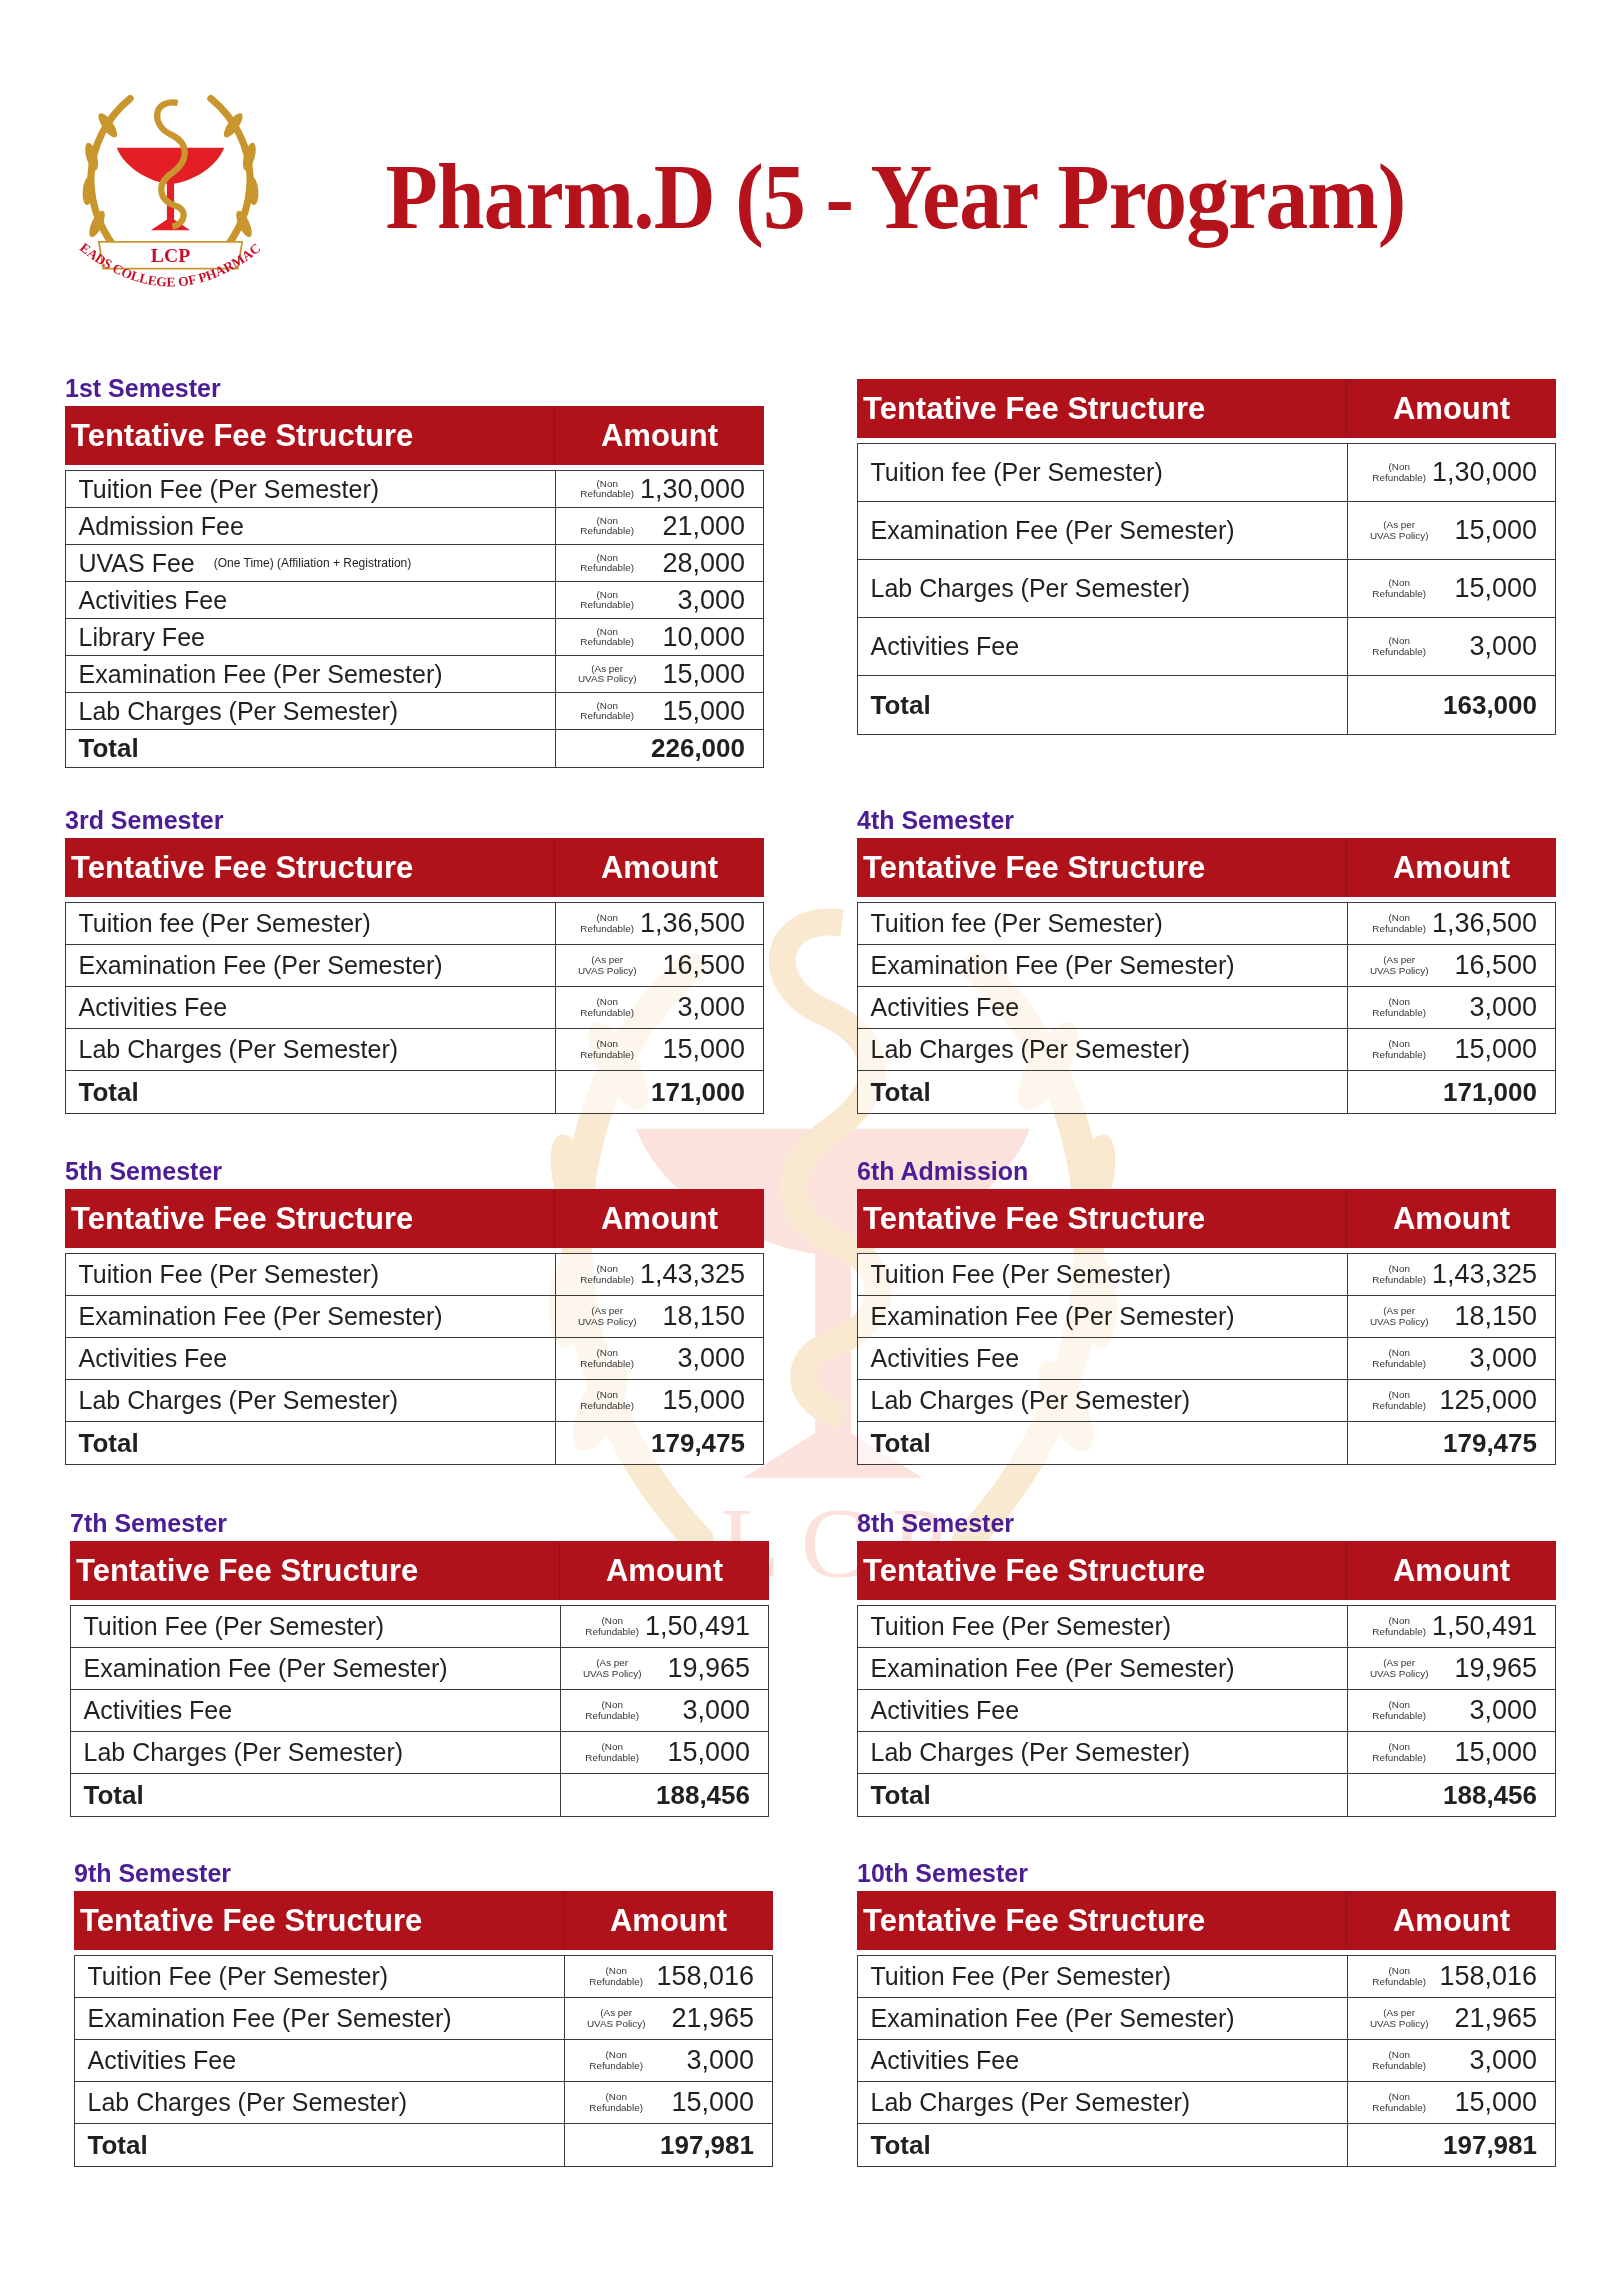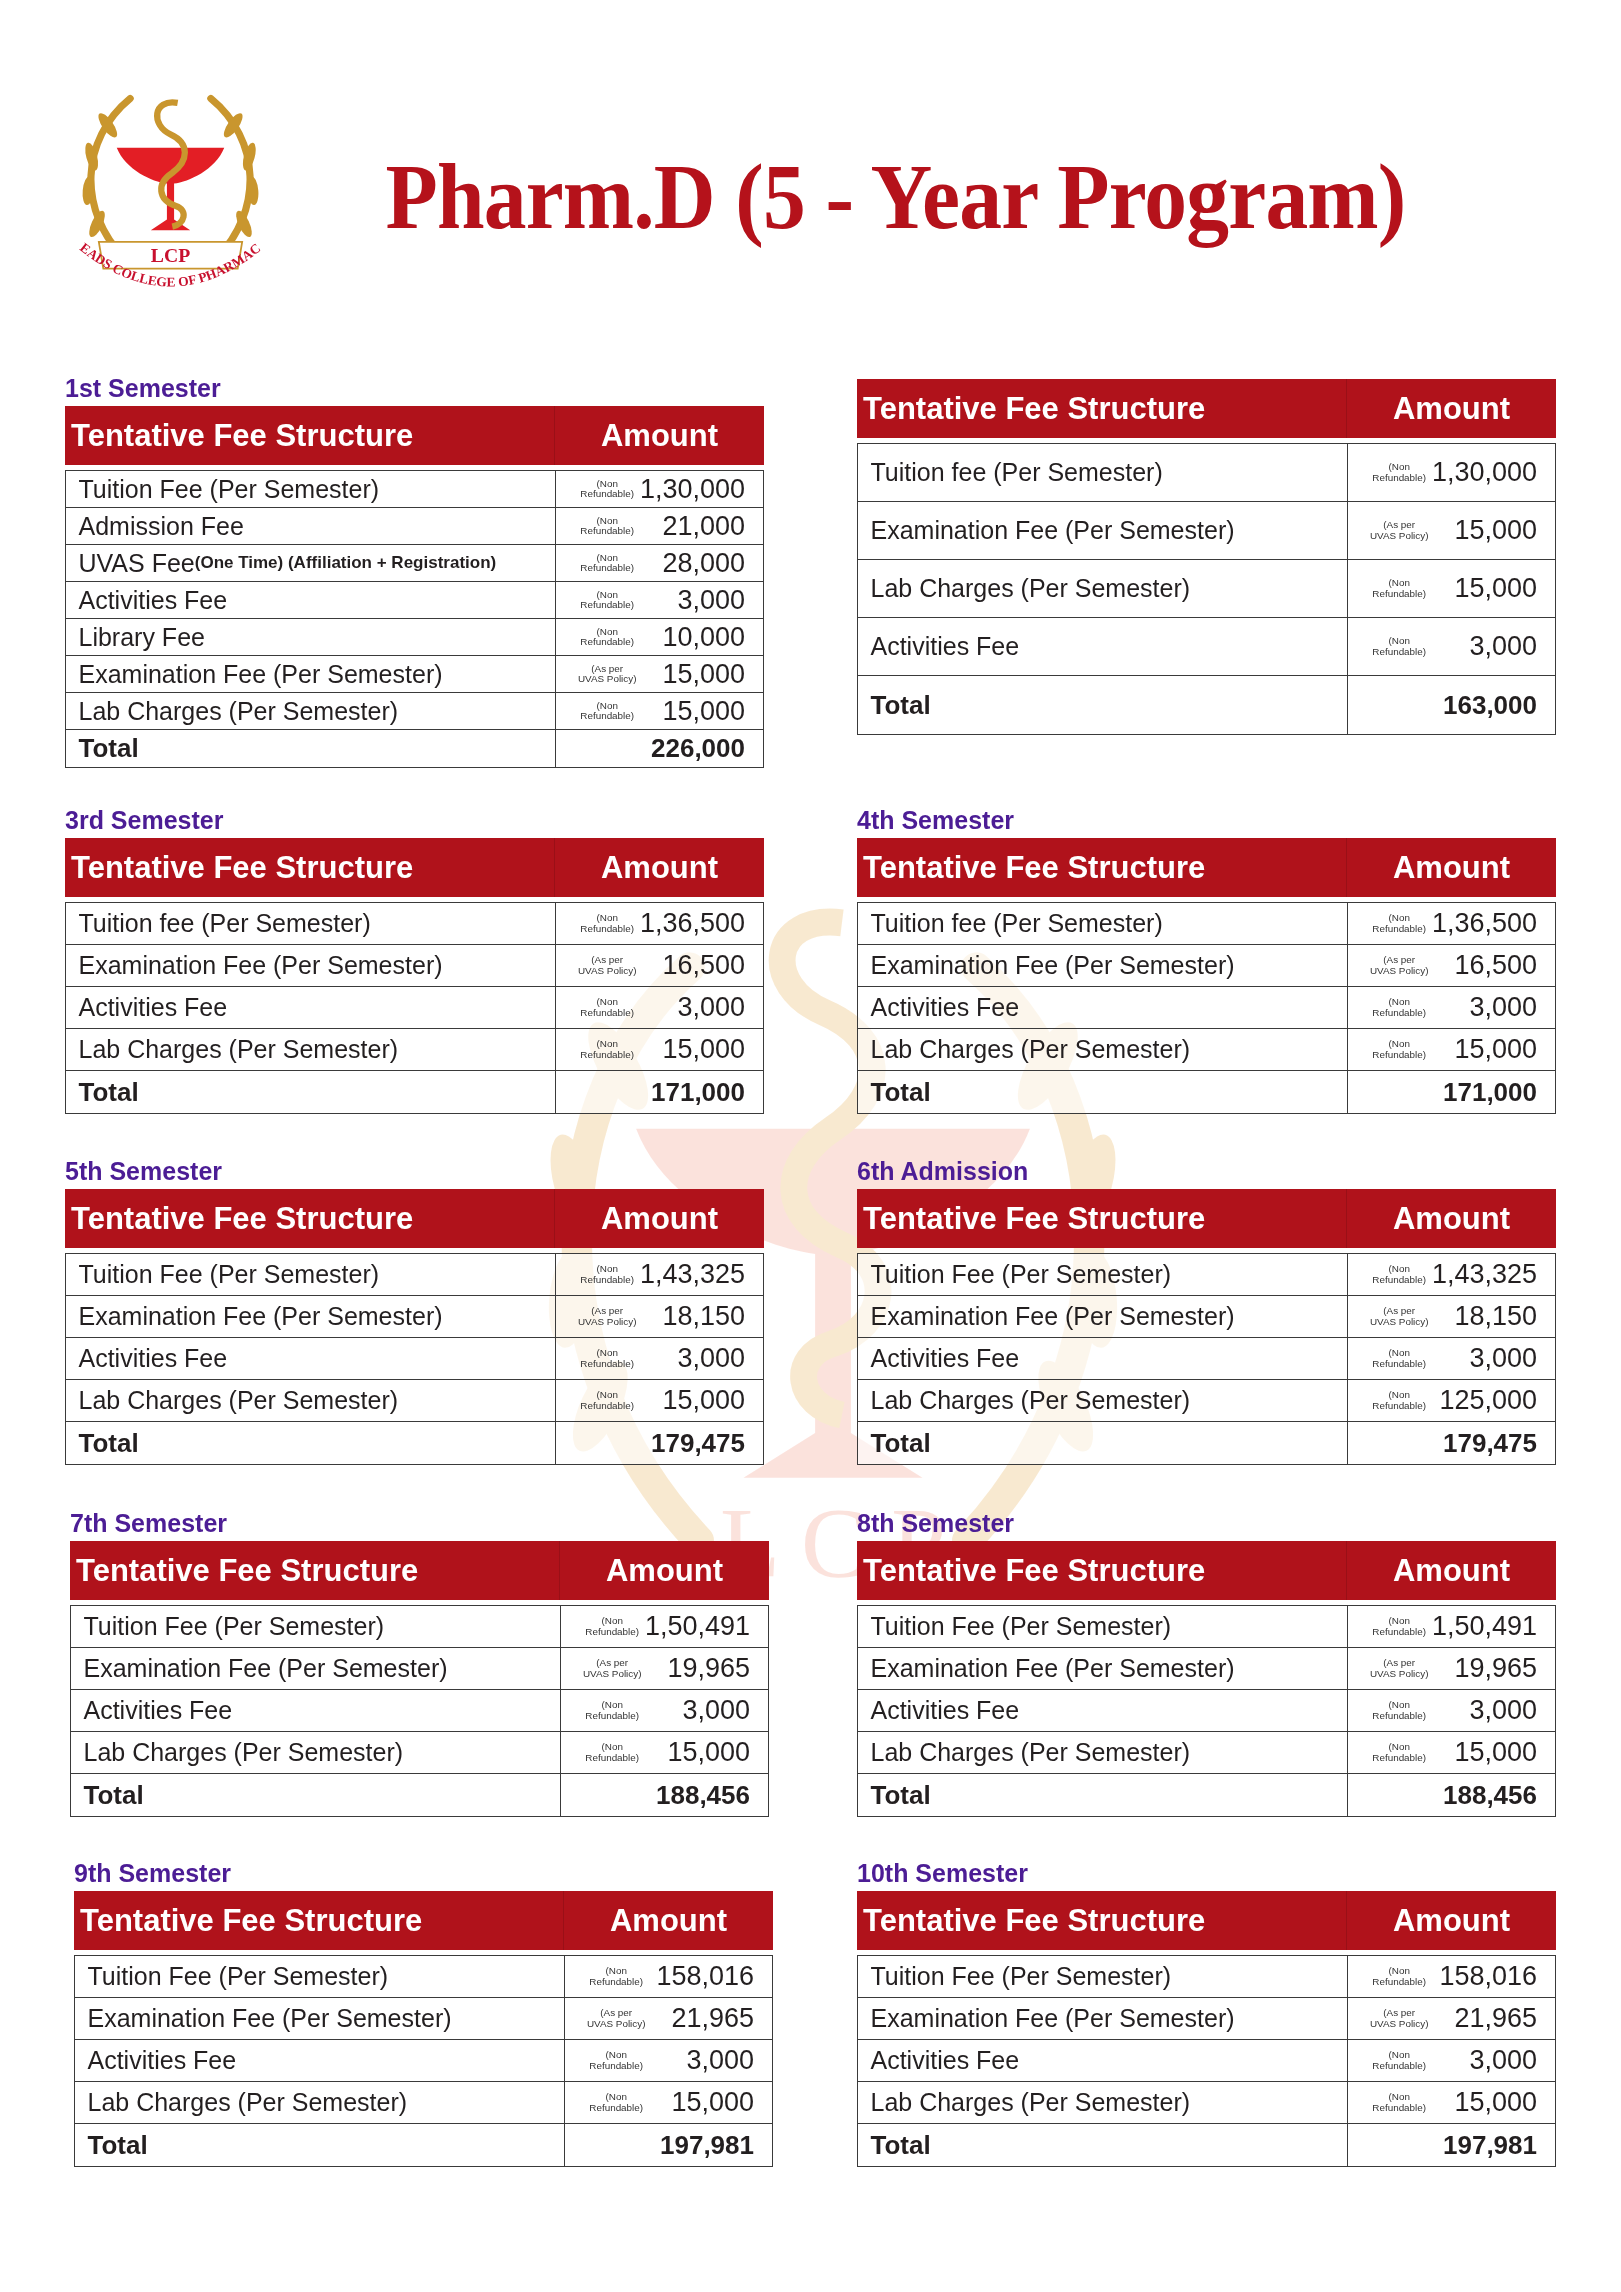--- a/index.html
+++ b/index.html
@@ -29,21 +29,21 @@
     .fee-header .h-label { width: 490px; padding-left: 6px; display: flex; align-items: center; border-right: 0.9px solid #9a0f17; }
     .fee-header .h-amount { flex: 1; display: flex; align-items: center; justify-content: center; }
 
     .fee-body { margin-top: 5.4px; border: 1.8px solid #3a3a3a; background: rgba(255,255,255,0.6); }
     .fee-row { display: flex; border-bottom: 1.8px solid #3a3a3a; }
     .fee-row:last-child { border-bottom: none; }
     .fee-row .label {
       width: 490px; border-right: 1.8px solid #3a3a3a; padding-left: 12.5px;
       display: flex; align-items: center; font-size: 25px; color: #231f20; white-space: nowrap;
     }
-    .fee-row .label .small { font-size: 17px; margin-left: 0; font-weight: bold; }
+    .fee-row .label .small { font-size: 12px; margin-left: 19px; }
     .fee-row .amount-cell {
       flex: 1; display: flex; align-items: center; justify-content: flex-end; padding-right: 18px; position: relative;
     }
     .fee-row .note {
       position: absolute; left: 19.7px; width: 63px; text-align: center;
       font-size: 9.9px; line-height: 10.7px; color: #333;
     }
     .fee-row .value { font-size: 27px; color: #231f20; }
     .fee-row.total .label { font-weight: bold; font-size: 26px; }
     .fee-row.total .value { font-weight: bold; font-size: 26px; }

